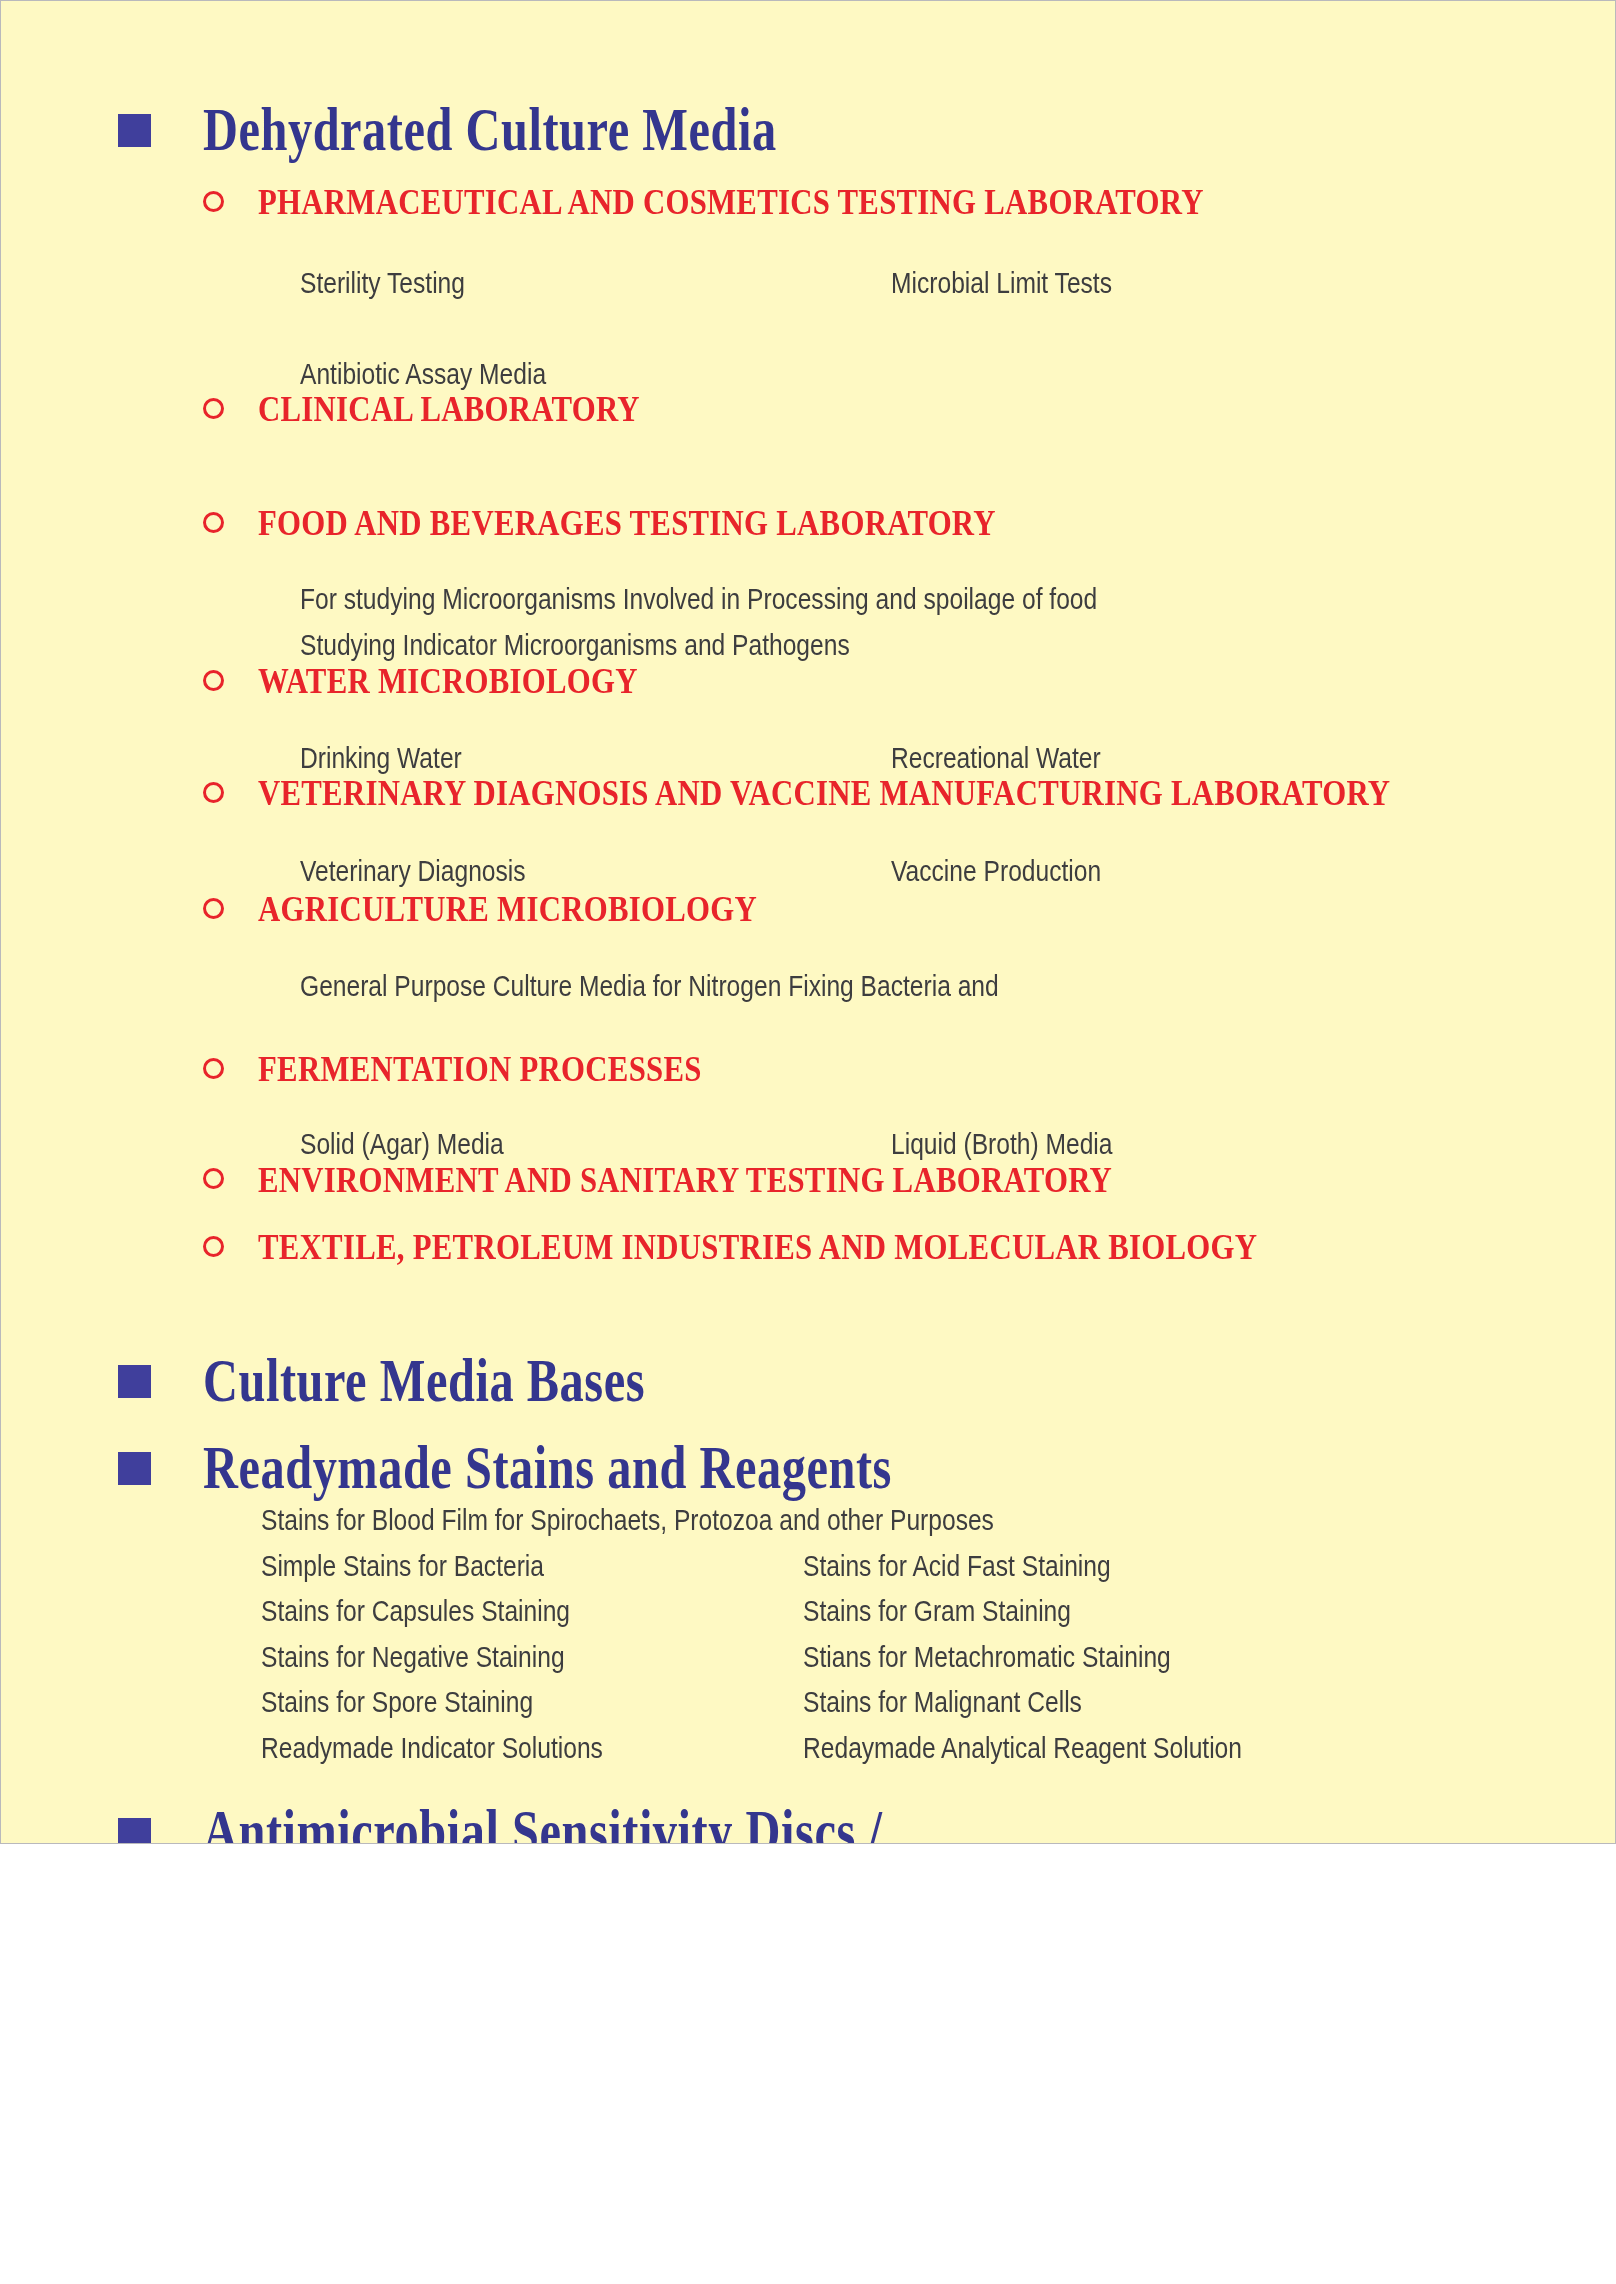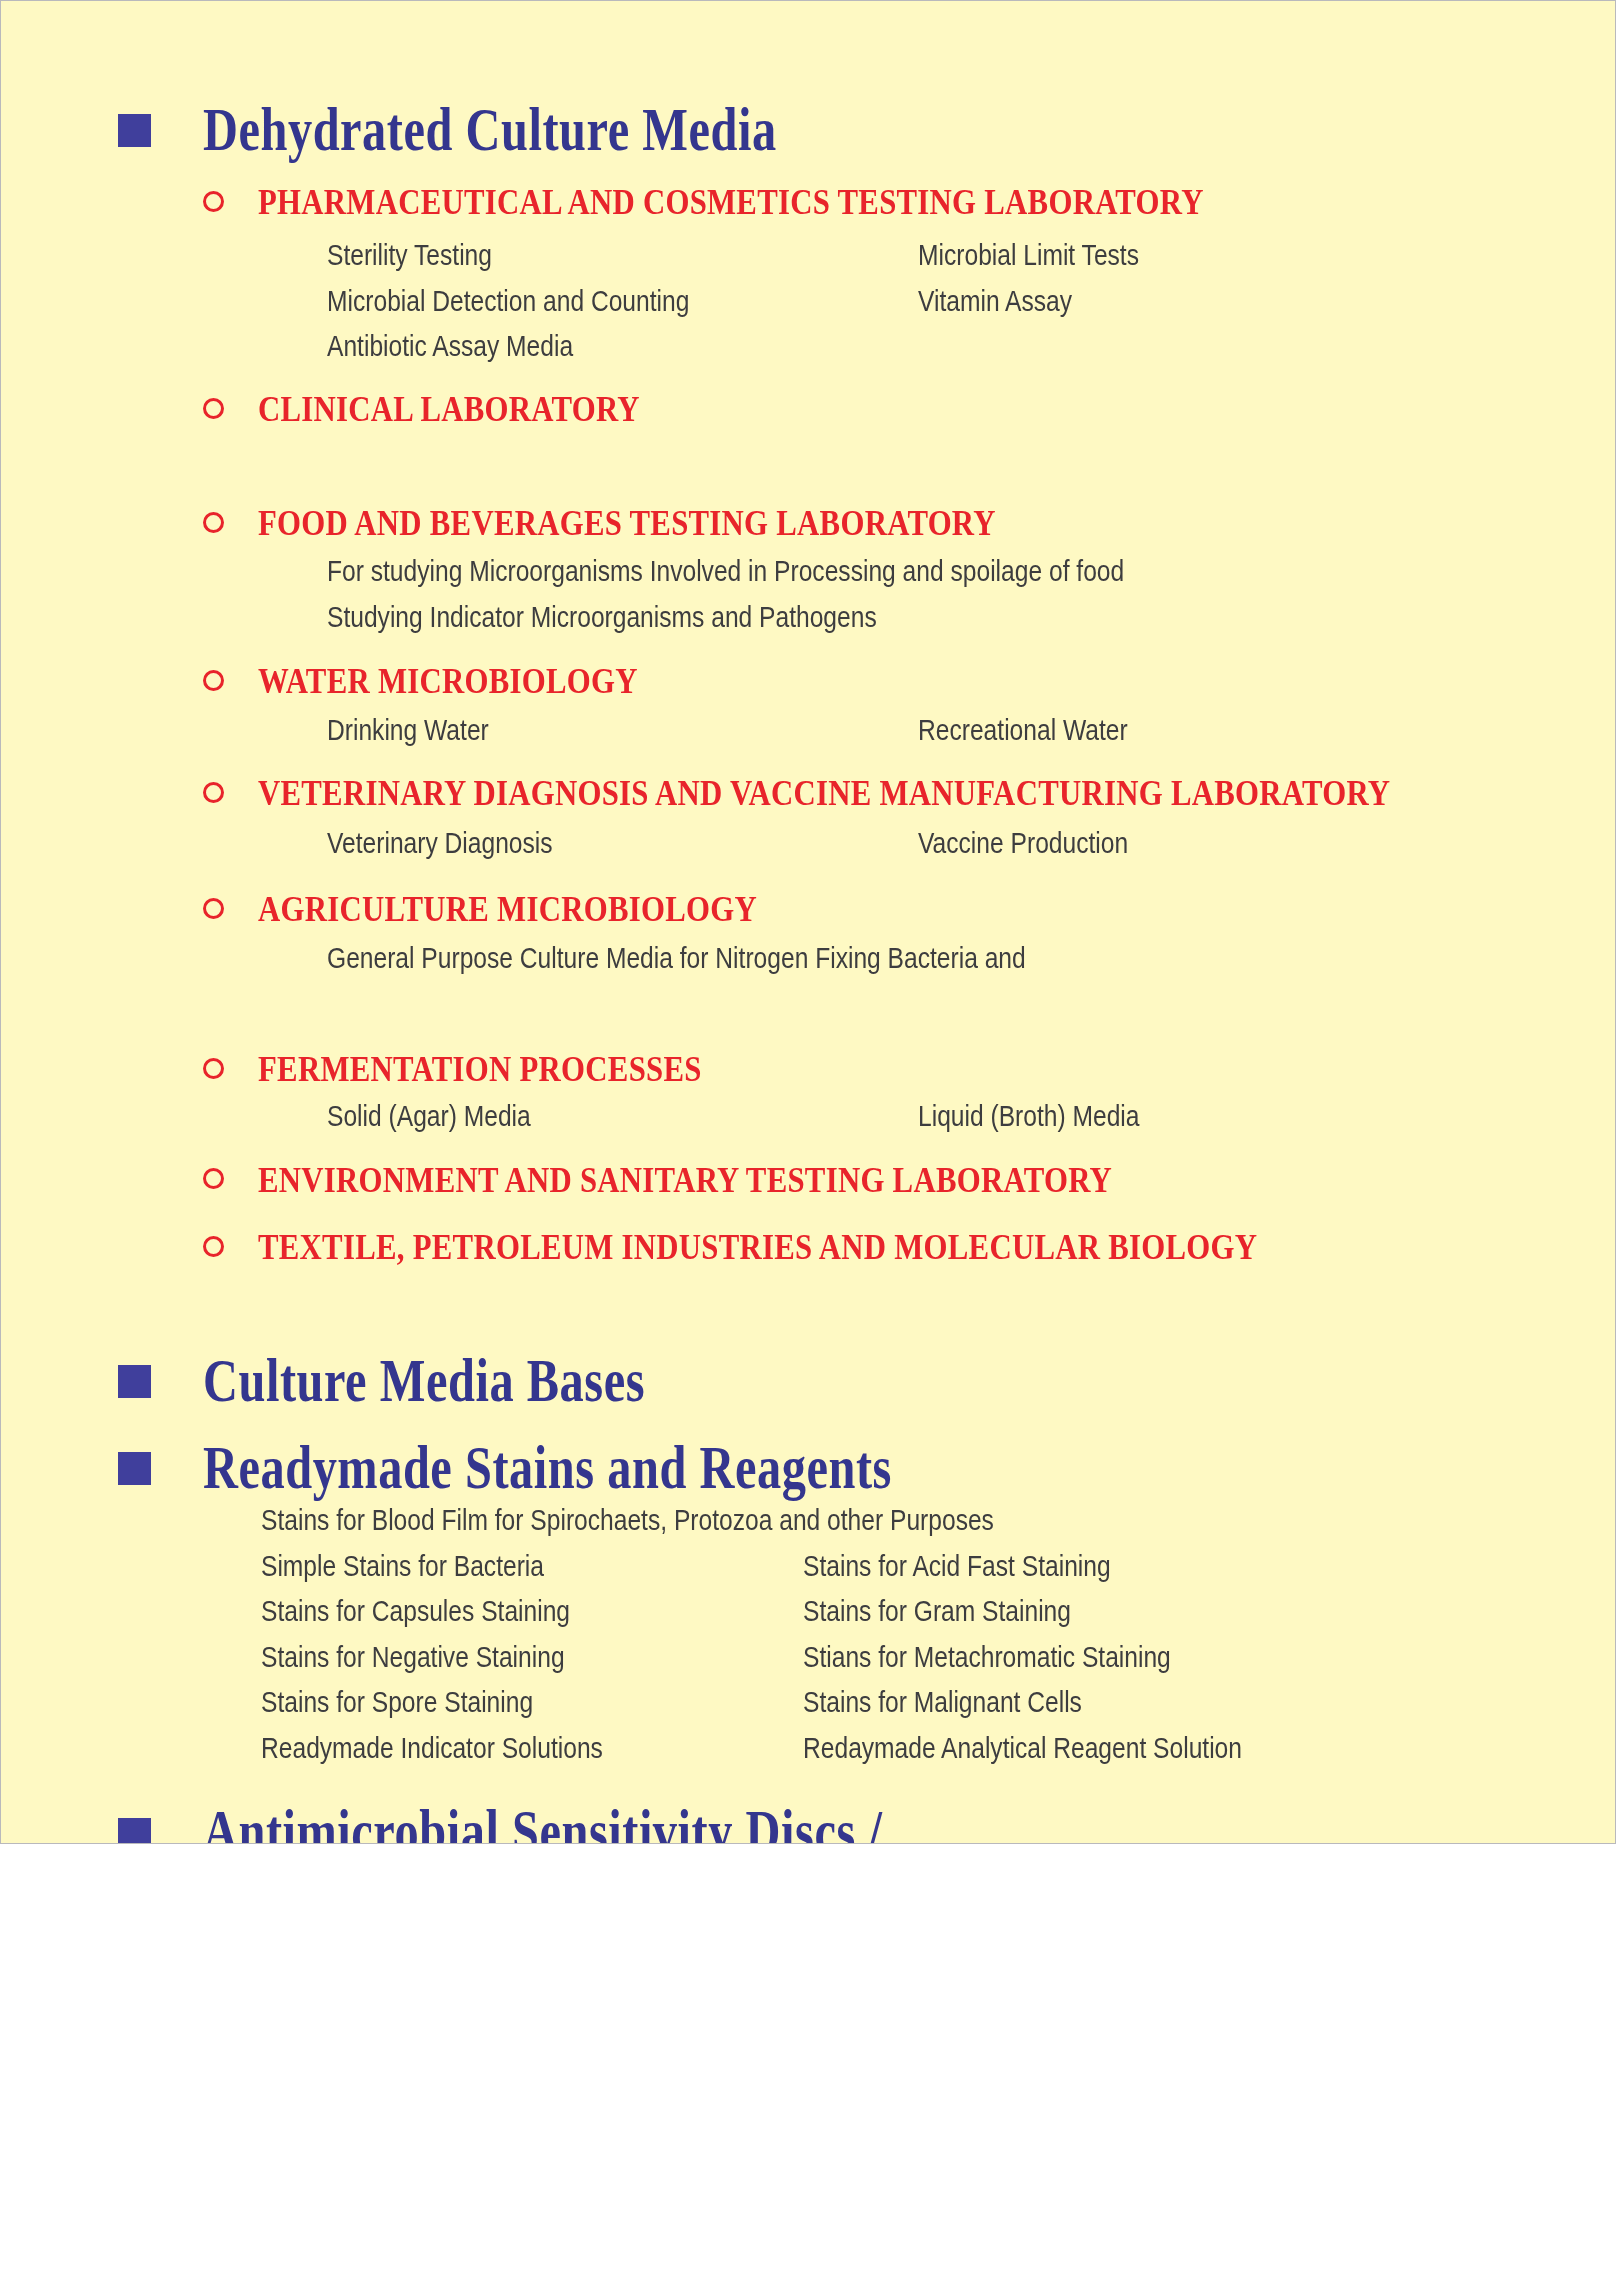--- a/index.html
+++ b/index.html
@@ -40,21 +40,21 @@
     font-family:"Liberation Serif",serif;
     font-weight:bold;
     font-size:35px;line-height:35px;
     color:#e8242b;
     white-space:nowrap;
     transform:scaleX(0.88);
     transform-origin:0 0;
     letter-spacing:0.3px;
   }
   
-  .row{position:absolute;left:326px;width:1276px;height:46px;}
+  .row{position:absolute;left:299px;width:1276px;height:46px;margin-top:28px;}
   .srow{position:absolute;left:260px;width:1302px;height:46px;}
   .bt{
     position:absolute;top:0;
     font-size:30px;line-height:34px;
     color:#3d3d3f;
     white-space:nowrap;
     transform:scaleX(0.82);
     transform-origin:0 0;
   }
   .row .c1{left:0;}
@@ -81,24 +81,20 @@
 <div class="page">
 
   <div class="sq" style="top:113px"></div>
   <div class="h1t" style="top:97px">Dehydrated Culture Media</div>
 
   <div class="ring" style="top:190px"></div>
   <div class="redt" style="top:184px">PHARMACEUTICAL AND COSMETICS TESTING LABORATORY</div>
   <div class="row" style="top:237px">
     <span class="bt c1">Sterility Testing</span>
     <span class="bt c2">Microbial Limit Tests</span>
-  </div>
-  <div class="row" style="top:283px">
-    <span class="bt c1">Microbial Detection and Counting</span>
-    <span class="bt c2">Vitamin Assay</span>
   </div>
   <div class="row" style="top:328px">
     <span class="bt c1">Antibiotic Assay Media</span>
   </div>
 
   <div class="ring" style="top:397px"></div>
   <div class="redt" style="top:391px">CLINICAL LABORATORY</div>
 
   <div class="ring" style="top:511px"></div>
   <div class="redt" style="top:505px">FOOD AND BEVERAGES TESTING LABORATORY</div>

